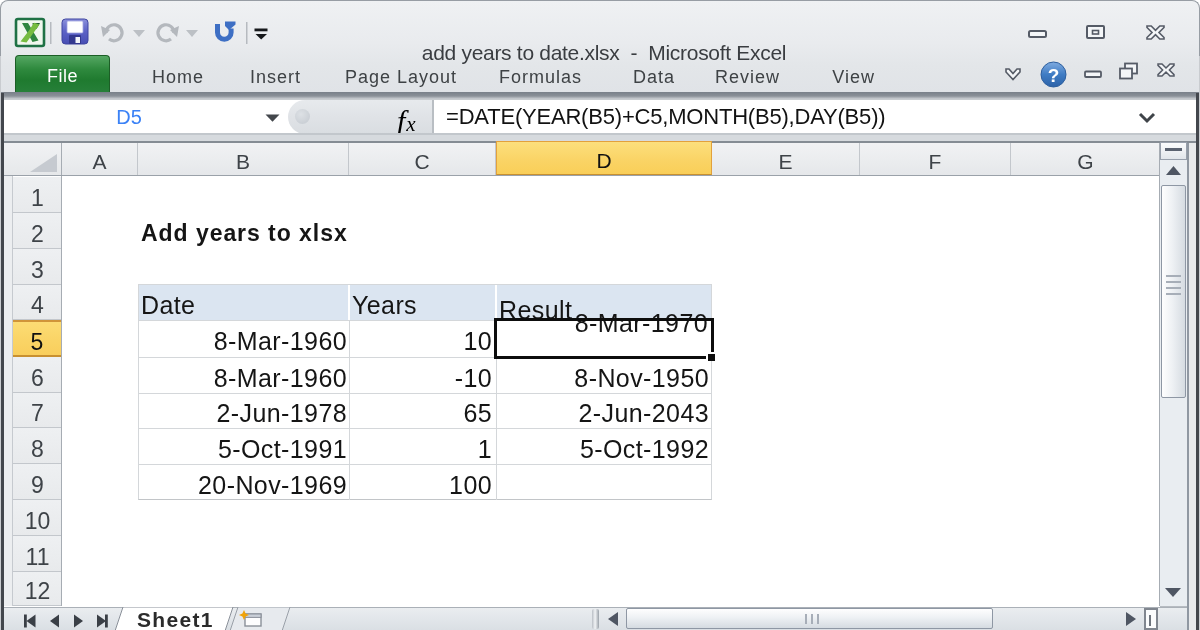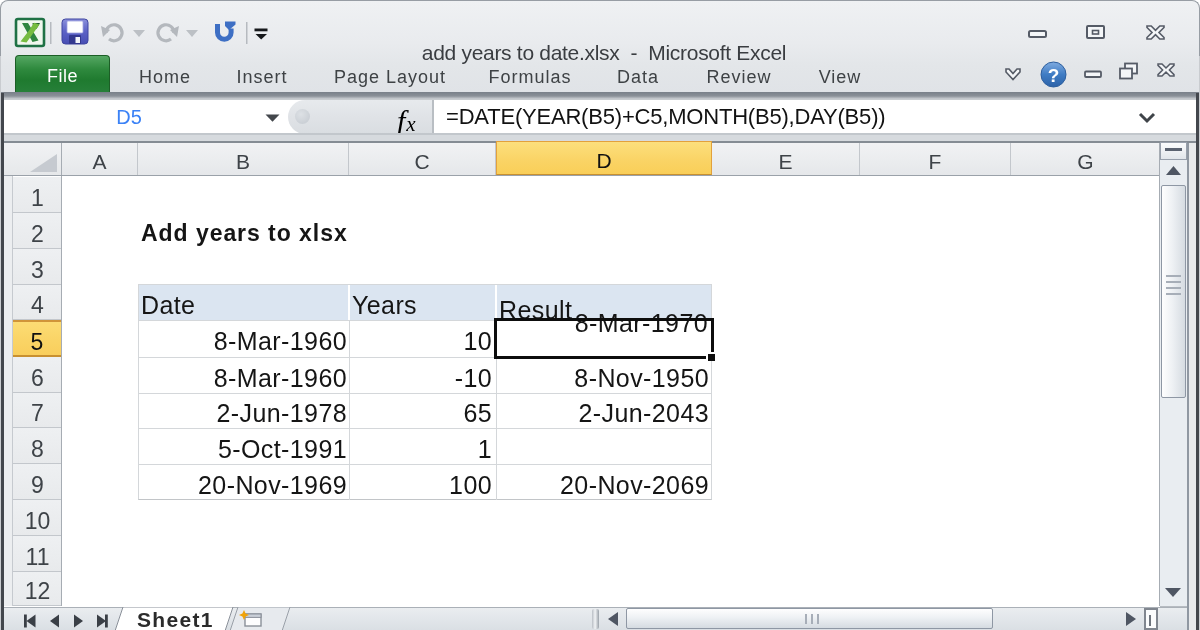--- a/index.html
+++ b/index.html
@@ -1,19 +1,19 @@
 <!DOCTYPE html>
 <html><head>
 <meta charset="utf-8">
 <style>
   html,body{margin:0;padding:0;}
   body{width:1200px;height:630px;overflow:hidden;font-family:"Liberation Sans",sans-serif;background:#fff;}
   #win{position:absolute;left:0;top:0;width:1200px;height:630px;overflow:hidden;}
   .abs{position:absolute;}
-  .tab{height:39px;line-height:44px;text-align:center;font-size:18px;letter-spacing:1px;color:#3E4245;}
+  .tab{height:39px;line-height:44px;text-align:right;font-size:18px;letter-spacing:1px;color:#3E4245;margin-left:7px;}
   .colhead{position:absolute;top:143px;height:32px;line-height:37px;text-align:center;font-size:21px;color:#3E4348;
            background:linear-gradient(180deg,#F1F2F4 0%,#EAECEE 60%,#E5E7EA 100%);border-right:1px solid #C3C7CC;box-sizing:border-box;}
   .rowhead{position:absolute;left:4px;width:58px;text-align:center;text-indent:9px;font-size:23px;padding-top:6px;box-sizing:border-box;color:#3E4348;
            background:linear-gradient(180deg,#EEF0F2 0%,#E8EAEC 100%);border-bottom:1px solid #C3C7CC;box-sizing:border-box;}
   .cell{position:absolute;font-size:25px;color:#151515;white-space:nowrap;letter-spacing:0.4px;padding-top:3px;}
   .right{text-align:right;}
 </style>
 </head>
 <body>
 <div id="win">
@@ -198,21 +198,21 @@
   <div class="cell right" style="left:141px;top:428px;width:206px;height:36px;line-height:36px;">5-Oct-1991</div>
   <div class="cell right" style="left:141px;top:464px;width:206px;height:36px;line-height:36px;">20-Nov-1969</div>
   <div class="cell right" style="left:350px;top:320px;width:142px;height:36px;line-height:36px;">10</div>
   <div class="cell right" style="left:350px;top:357px;width:142px;height:36px;line-height:36px;">-10</div>
   <div class="cell right" style="left:350px;top:393px;width:142px;height:35px;line-height:35px;">65</div>
   <div class="cell right" style="left:350px;top:428px;width:142px;height:36px;line-height:36px;">1</div>
   <div class="cell right" style="left:350px;top:464px;width:142px;height:36px;line-height:36px;">100</div>
   <div class="cell right" style="left:497px;top:302px;width:211px;height:36px;line-height:36px;">8-Mar-1970</div>
   <div class="cell right" style="left:497px;top:357px;width:212px;height:36px;line-height:36px;">8-Nov-1950</div>
   <div class="cell right" style="left:497px;top:393px;width:212px;height:35px;line-height:35px;">2-Jun-2043</div>
-  <div class="cell right" style="left:497px;top:464px;width:212px;height:36px;line-height:36px;">20-Nov-2069</div>
+  <div class="cell right" style="left:497px;top:428px;width:212px;height:36px;line-height:36px;">5-Oct-1992</div>
 
   <div class="abs" style="left:494px;top:318px;width:220px;height:41px;border:3px solid #0D0D0D;box-sizing:border-box;"></div>
   <div class="abs" style="left:706px;top:352px;width:9px;height:9px;background:#0D0D0D;border-left:2px solid #fff;border-top:2px solid #fff;box-sizing:border-box;"></div>
 
   <div class="abs" style="left:1159px;top:143px;width:1px;height:463px;background:#A6ACB3;"></div>
 
   <div class="abs" style="left:1160px;top:143px;width:27px;height:464px;background:#E9EDF1;border-bottom:1px solid #B6BBC1;box-sizing:border-box;"></div>
   <div class="abs" style="left:1160px;top:142px;width:27px;height:18px;box-sizing:border-box;
        background:linear-gradient(180deg,#FBFCFD,#E2E6EB);border:1px solid #98A0AC;"></div>
   <div class="abs" style="left:1165px;top:148px;width:17px;height:3px;background:#5A6270;"></div>

